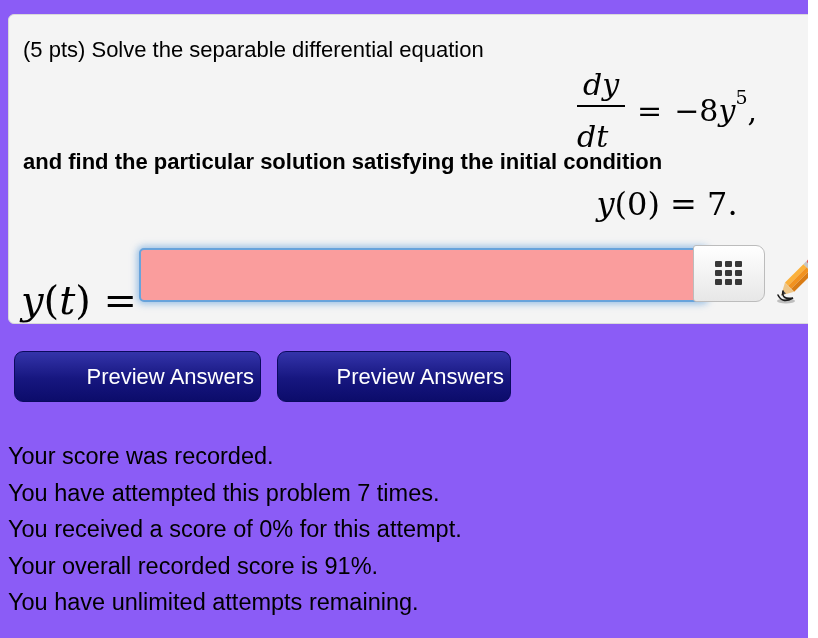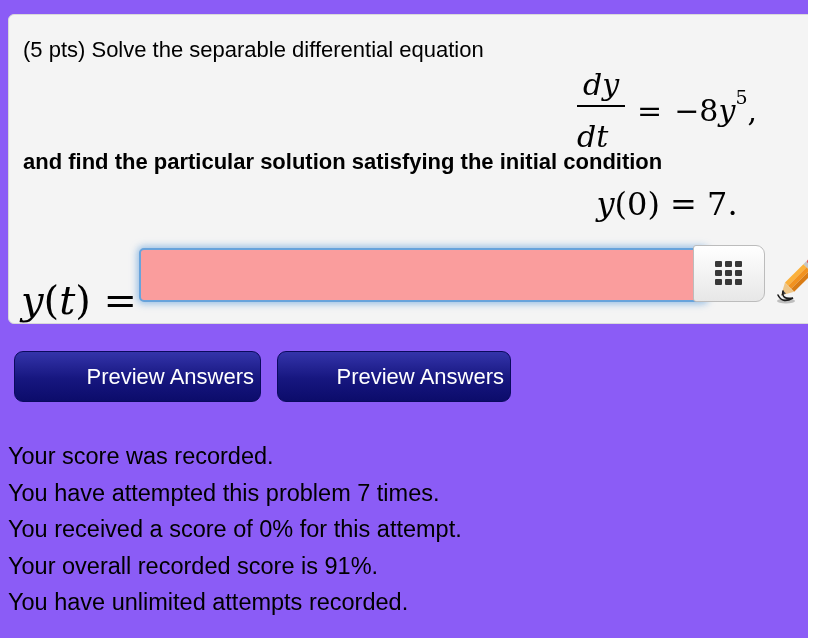--- a/index.html
+++ b/index.html
@@ -117,16 +117,16 @@
   </div>
 
   <button class="action-btn btn-preview">Preview Answers</button>
   <button class="action-btn btn-submit">Preview Answers</button>
 
   <div class="score-summary">
     <div class="score-line">Your score was recorded.</div>
     <div class="score-line">You have attempted this problem 7 times.</div>
     <div class="score-line">You received a score of 0% for this attempt.</div>
     <div class="score-line">Your overall recorded score is 91%.</div>
-    <div class="score-line">You have unlimited attempts recorded.</div>
+    <div class="score-line">You have unlimited attempts remaining.</div>
   </div>
 
 </div>
 
 </body></html>

